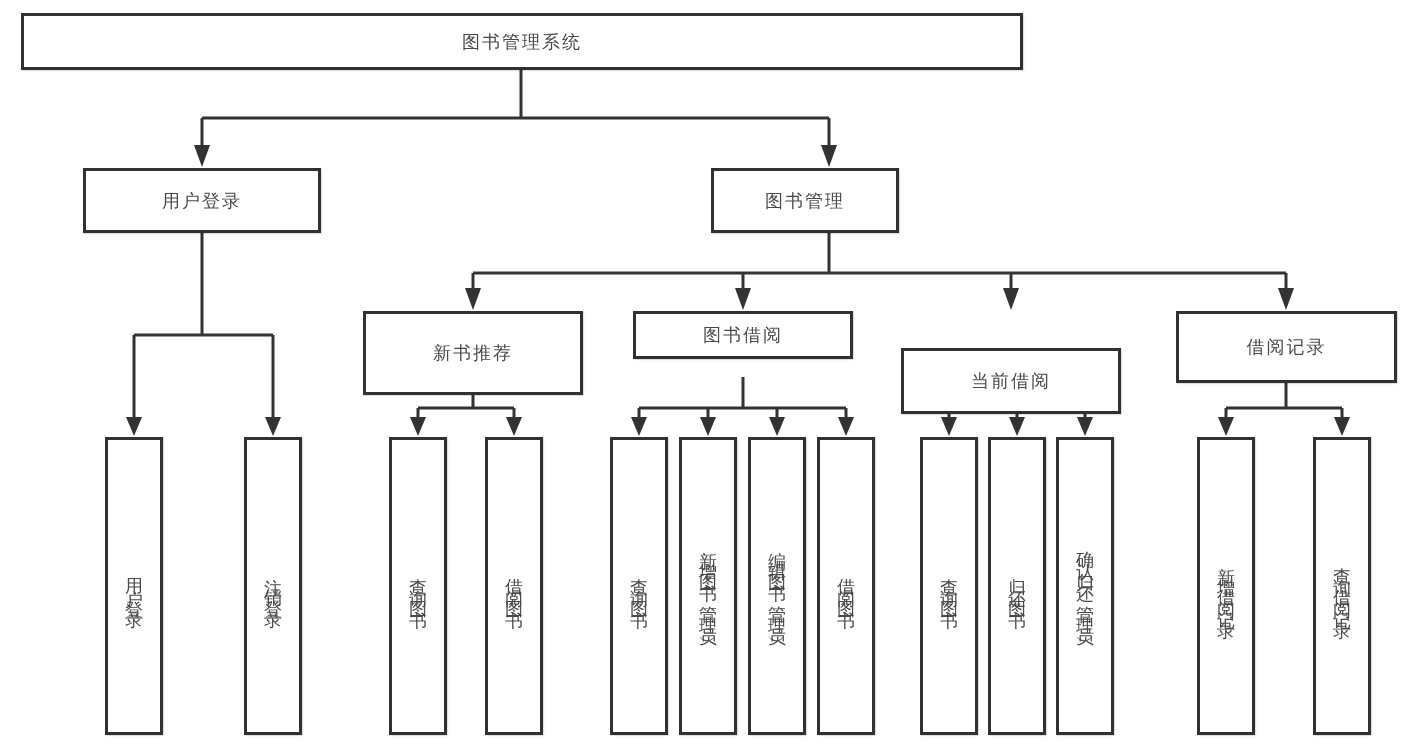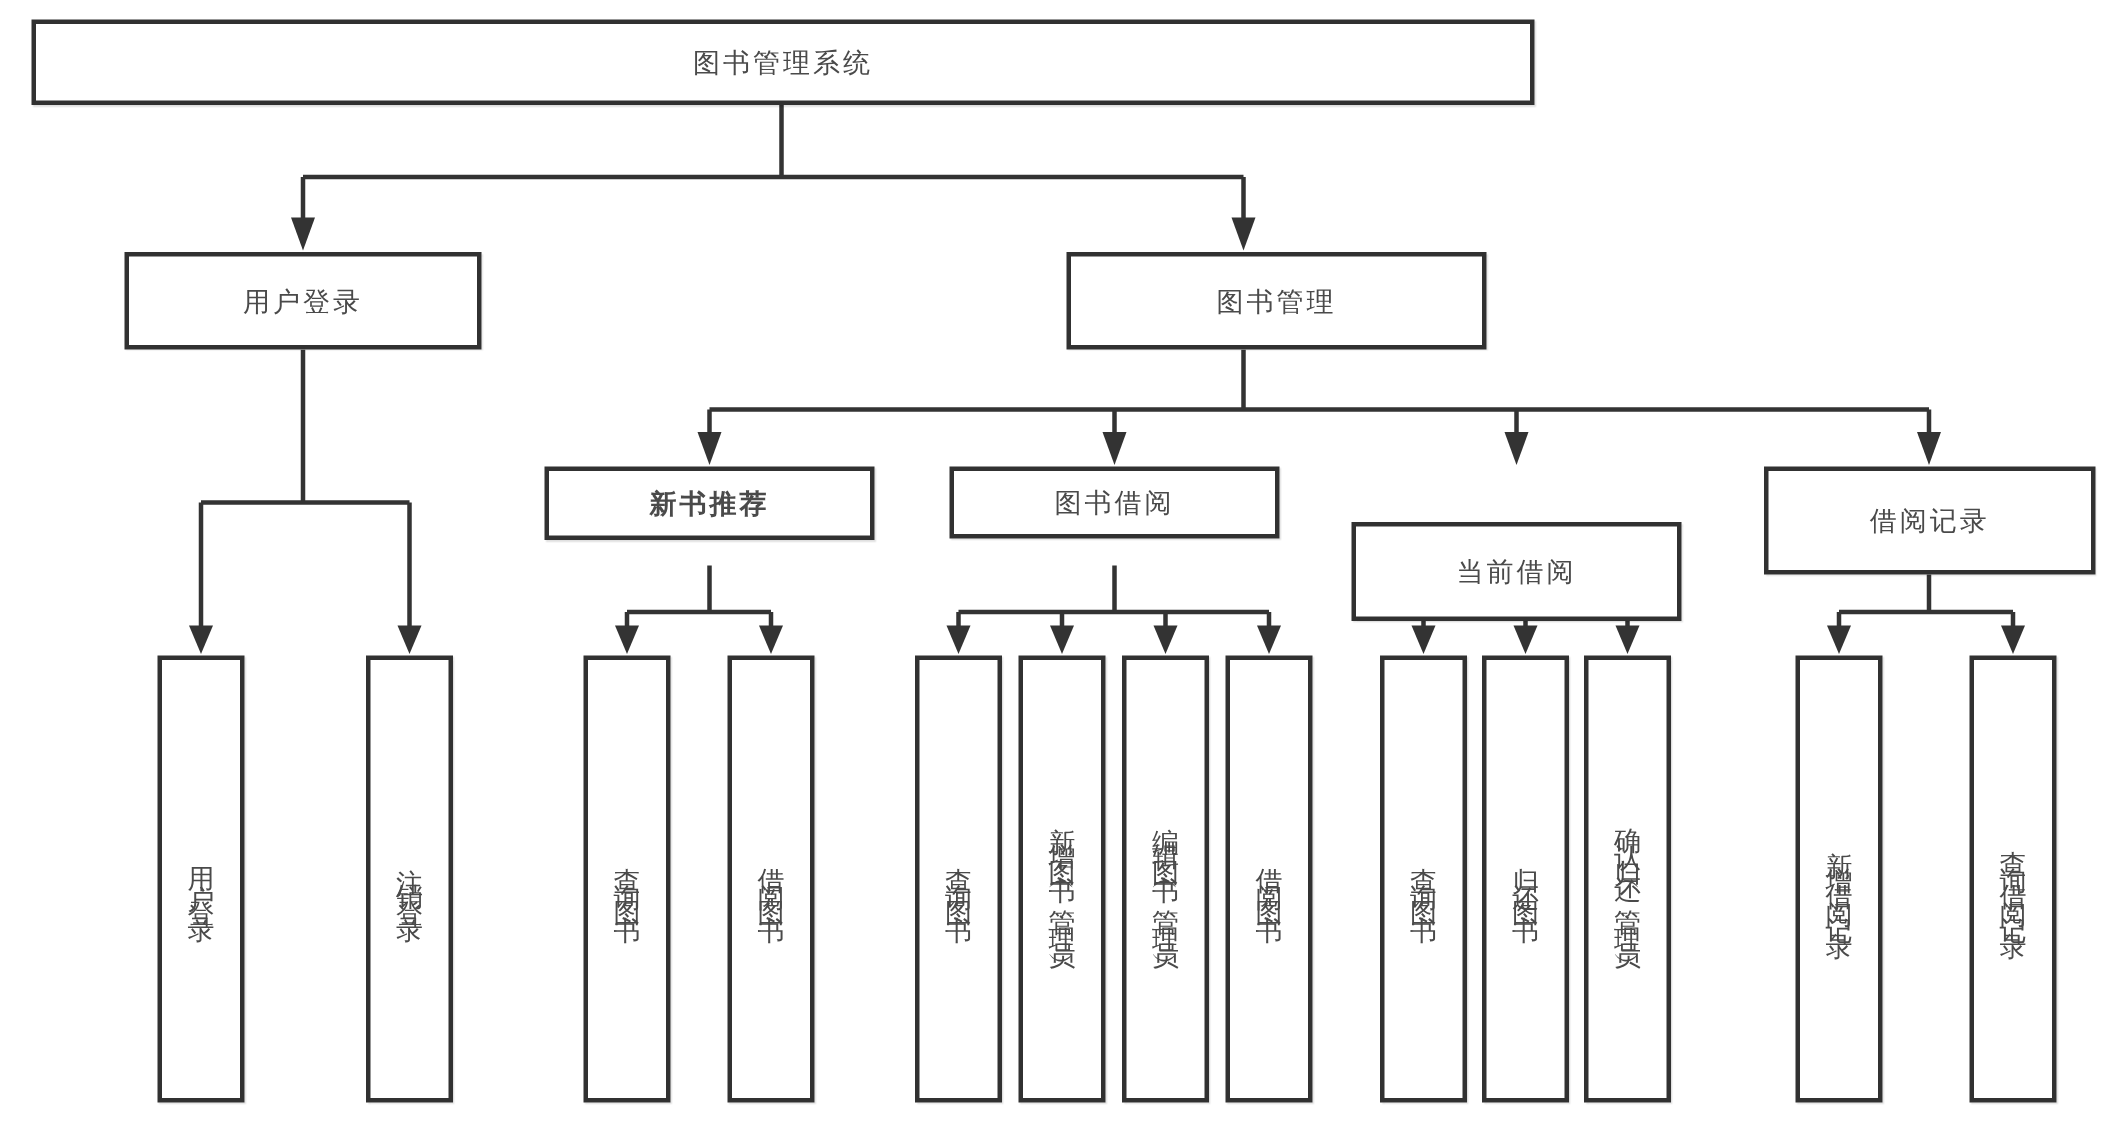--- a/index.html
+++ b/index.html
@@ -74,23 +74,23 @@
       <polygon points="1009,417 1025,417 1017,436"></polygon>
       <polygon points="1077,417 1093,417 1085,436"></polygon>
       <polygon points="1218,417 1234,417 1226,436"></polygon>
       <polygon points="1334,417 1350,417 1342,436"></polygon>
     </g>
   </svg>
 
   <div class="box h title" style="left:21px; top:13px; width:1002px; height:57px;">图书管理系统</div>
 
   <div class="box h" style="left:83px; top:168px; width:238px; height:65px;">用户登录</div>
-  <div class="box h" style="left:711px; top:168px; width:280px; height:65px;">图书管理</div>
+  <div class="box h" style="left:711px; top:168px; width:188px; height:65px;">图书管理</div>
 
-  <div class="box h" style="left:363px; top:311px; width:220px; height:49px;font-weight:bold;">新书推荐</div>
+  <div class="box h" style="left:363px; top:311px; width:220px; height:84px;">新书推荐</div>
   <div class="box h" style="left:633px; top:311px; width:220px; height:48px;">图书借阅</div>
   <div class="box h" style="left:901px; top:311px; width:220px; height:66px;margin-top:37px;">当前借阅</div>
   <div class="box h" style="left:1176px; top:311px; width:221px; height:72px;">借阅记录</div>
 
   <div class="box v" style="left:105px; top:437px; width:58px; height:298px;">用户登录</div>
   <div class="box v" style="left:244px; top:437px; width:58px; height:298px;">注销登录</div>
 
   <div class="box v" style="left:389px; top:437px; width:58px; height:298px;">查询图书</div>
   <div class="box v" style="left:485px; top:437px; width:58px; height:298px;">借阅图书</div>
 

